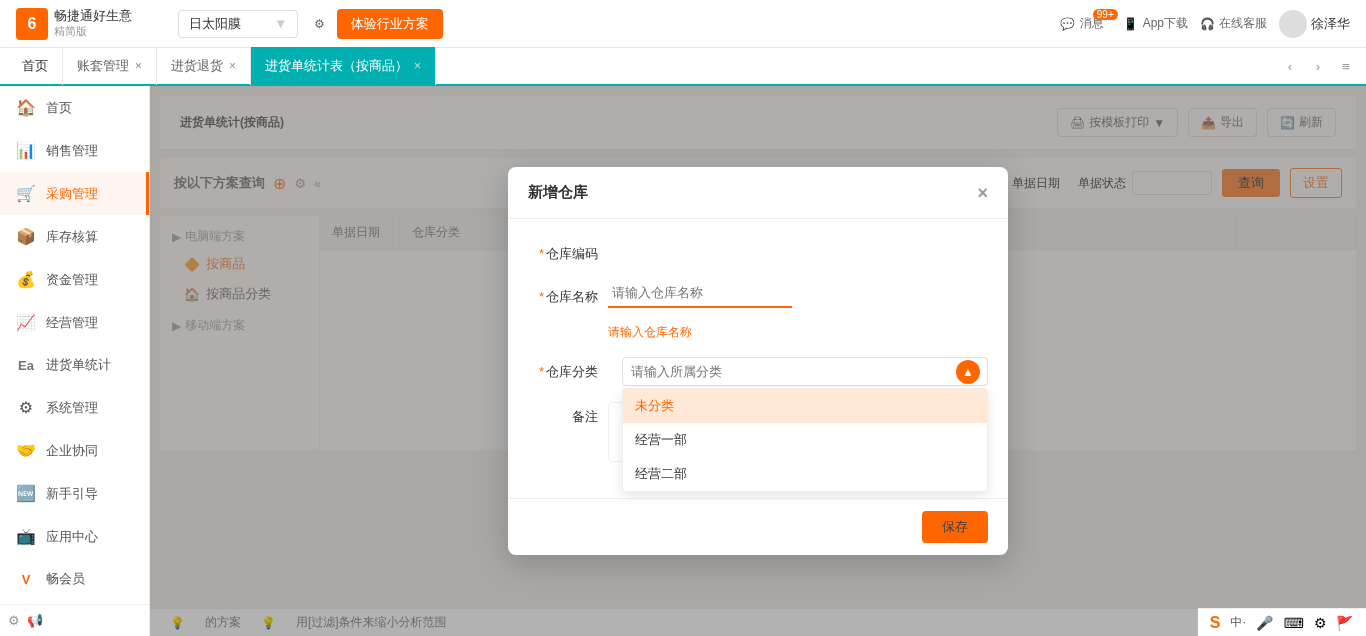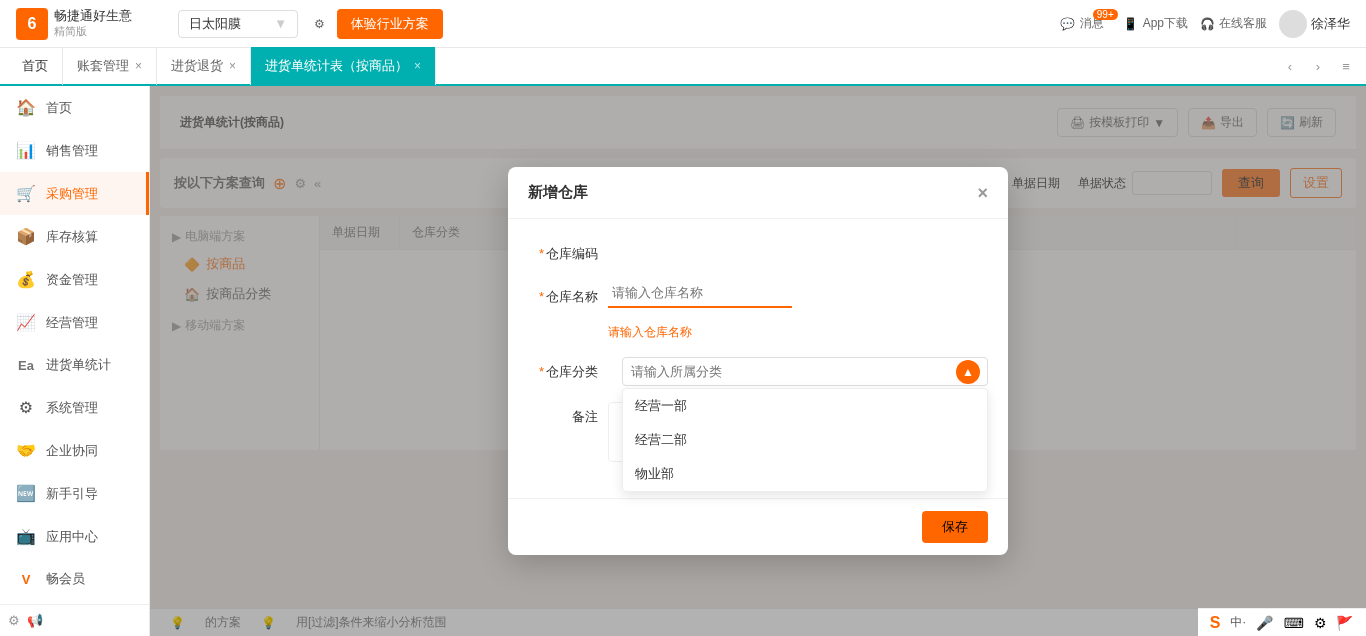--- a/index.html
+++ b/index.html
@@ -206,21 +206,21 @@
       resize: none; outline: none; color: #999;
     }
 
     
     .dialog-footer {
       display: flex; justify-content: flex-end; gap: 10px;
       padding: 12px 20px; border-top: 1px solid #f0f0f0;
     }
     .btn-save {
       padding: 7px 20px; border: none; border-radius: 4px;
-      cursor: pointer; background: #f60; color: #000000; font-size: 13px; text-align: center;
+      cursor: pointer; background: #f60; color: #404040; font-size: 13px; text-align: center;
     }
 
     
     .bg-content {
       padding: 10px;
       opacity: 0.6;
     }
     .query-input {
       border: 1px solid #ddd; border-radius: 3px; padding: 4px 8px;
       font-size: 12px; width: 100px; outline: none;
@@ -467,23 +467,23 @@
             </div>
           </div>
 
           <div class="form-row" style="position:relative;">
             <div class="form-label required">仓库分类</div>
             <div class="select-wrap">
               <input class="select-input" type="text" placeholder="请输入所属分类" style="">
               <div class="select-arrow">▲</div>
               
               <div class="dropdown-list">
+                <div class="dropdown-item selected">未分类</div>
                 <div class="dropdown-item">经营一部</div>
                 <div class="dropdown-item">经营二部</div>
-                <div class="dropdown-item">物业部</div>
               </div>
             </div>
           </div>
 
           <div class="notes-row" style="margin-top:8px;">
             <div class="form-label">备注</div>
             <textarea class="notes-input" style=""></textarea>
           </div>
 
         </div>

